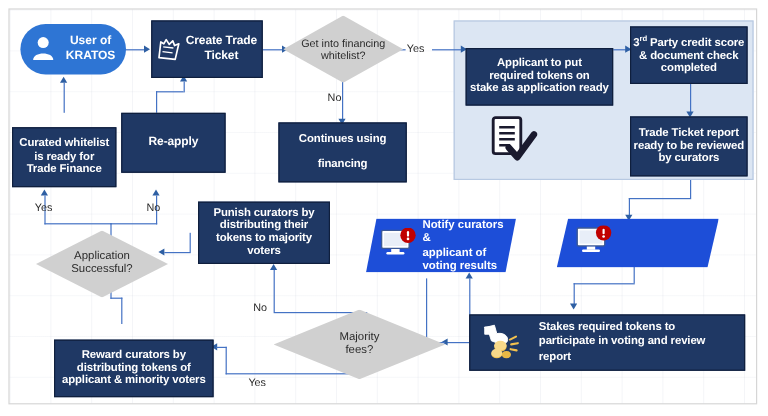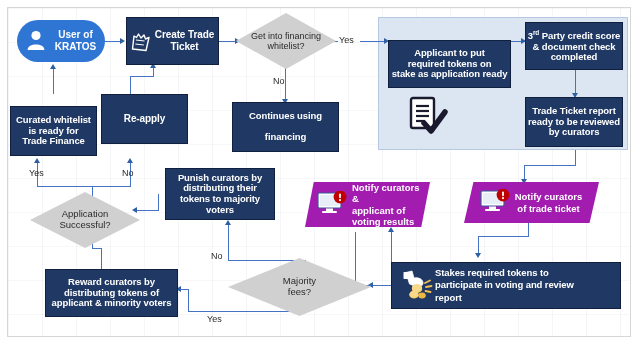--- a/index.html
+++ b/index.html
@@ -84,21 +84,21 @@
     background: #2e75d4;
     border-radius: 999px;
     display: flex;
     align-items: center;
     color: #fff;
     font-weight: bold;
   }
   .para {
     position: absolute;
     box-sizing: border-box;
-    background: #a21caf;
+    background: #1d4ed8;
     display: flex;
     align-items: center;
     color: #fff;
     font-weight: bold;
     clip-path: polygon(7% 0%, 100% 0%, 93% 100%, 0% 100%);
   }
   .panel {
     position: absolute;
     background: #dce6f3;
     border: 1px solid #b7c9e2;
@@ -319,24 +319,20 @@
     <span class="icon" style="margin-left:16px; position:relative;">
       <svg width="30" height="26" viewBox="0 0 30 26">
         <rect x="1" y="2" width="23" height="15" rx="1.2" fill="#ffffff" stroke="#3b5998" stroke-width="1.2"></rect>
         <rect x="3" y="4" width="19" height="11" fill="#e8eef8"></rect>
         <rect x="9" y="17.5" width="7" height="2.6" fill="#ffffff"></rect>
         <rect x="5" y="20" width="15" height="2" rx="1" fill="#ffffff"></rect>
         <circle cx="23" cy="6" r="6.4" fill="#c00000"></circle>
         <rect x="22.1" y="2.6" width="1.8" height="4.6" rx="0.9" fill="#ffffff"></rect>
         <circle cx="23" cy="9.1" r="1.1" fill="#ffffff"></circle>
       </svg>
-    </span>
-    <span style="flex:1; text-align:center; line-height:1.2; padding-right:12px;">
-      <span>Notify curators</span><br>
-      <span>of trade ticket</span>
     </span>
   </div>
 
   <div class="para" style="left:305px; top:182px; width:125px; height:45px; font-size:9.5px;">
     <span class="icon" style="margin-left:12px;">
       <svg width="30" height="26" viewBox="0 0 30 26">
         <rect x="1" y="2" width="23" height="15" rx="1.2" fill="#ffffff" stroke="#3b5998" stroke-width="1.2"></rect>
         <rect x="3" y="4" width="19" height="11" fill="#e8eef8"></rect>
         <rect x="9" y="17.5" width="7" height="2.6" fill="#ffffff"></rect>
         <rect x="5" y="20" width="15" height="2" rx="1" fill="#ffffff"></rect>
@@ -358,21 +354,21 @@
         <path d="M3 6 L11 4 L13 11 C18 10 22 12.5 22 16 C22 19 18.5 20.5 15 19.5 L8.5 17 L6 9 Z" fill="#ffffff" stroke="#ffffff" stroke-width="0.8" stroke-linejoin="round"></path>
         <rect x="2.5" y="5" width="6" height="7" rx="0.8" fill="#ffffff"></rect>
         <ellipse cx="16" cy="22" rx="5.2" ry="4" fill="#f2c14e"></ellipse>
         <ellipse cx="16" cy="21" rx="5.2" ry="4" fill="#f8d98a"></ellipse>
         <ellipse cx="13" cy="28" rx="4.6" ry="3.6" fill="#f2c14e"></ellipse>
         <ellipse cx="13" cy="27.2" rx="4.6" ry="3.6" fill="#f8d98a"></ellipse>
         <ellipse cx="21" cy="28.5" rx="3.8" ry="3" fill="#e9b845"></ellipse>
         <path d="M24 16 L29 13.5 M25 20 L30.5 19 M24.5 24 L29.5 25" stroke="#f2c14e" stroke-width="1.8" stroke-linecap="round"></path>
       </svg>
     </span>
-    <span style="text-align:left; line-height:1.3; ">
+    <span style="text-align:left; line-height:1.3; margin-left:14px;">
       <span>Stakes required tokens to</span><br>
       <span>participate in voting and review</span><br>
       <span>report</span>
     </span>
   </div>
 
   <div class="diamond-wrap" style="left:228px; top:258px; width:143px; height:58px;">
     <div class="diamond-shape"></div>
     <div class="diamond-label" style="font-size:9.5px;">
       <div>
@@ -384,21 +380,21 @@
 
   <div class="node box-navy" style="left:165px; top:168px; width:110px; height:52px; font-size:9.5px;">
     <span>
       <span>Punish curators by</span><br>
       <span>distributing their</span><br>
       <span>tokens to majority</span><br>
       <span>voters</span>
     </span>
   </div>
 
-  <div class="node box-navy" style="left:45px; top:269px; width:133px; height:48px; font-size:9.5px;">
+  <div class="node box-navy" style="left:45px; top:283px; width:133px; height:48px; font-size:9.5px;">
     <span>
       <span>Reward curators by</span><br>
       <span>distributing tokens of</span><br>
       <span>applicant &amp; minority voters</span>
     </span>
   </div>
 
   <div class="diamond-wrap" style="left:30px; top:192px; width:110px; height:56px;">
     <div class="diamond-shape"></div>
     <div class="diamond-label" style="font-size:9.5px;">

